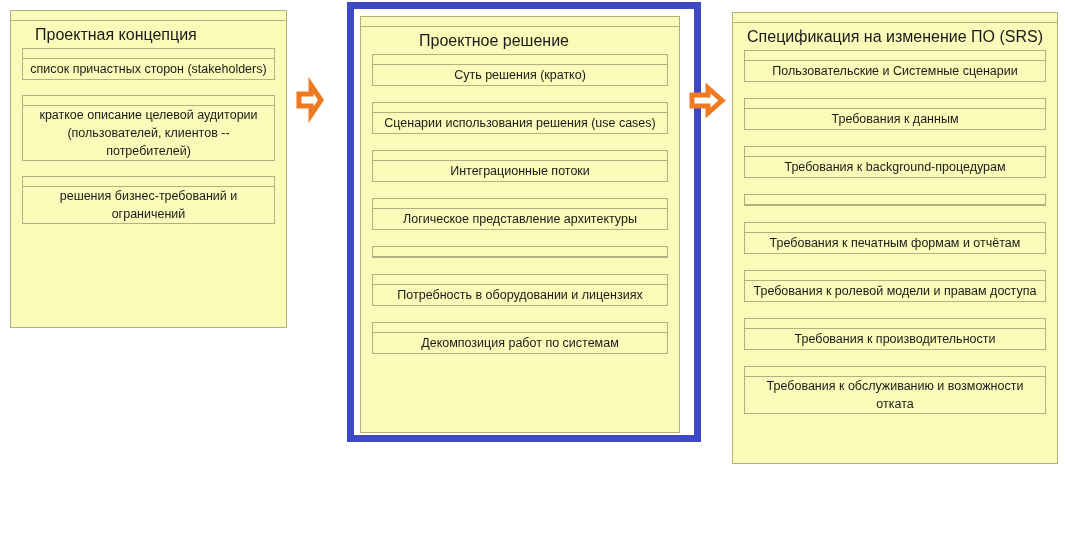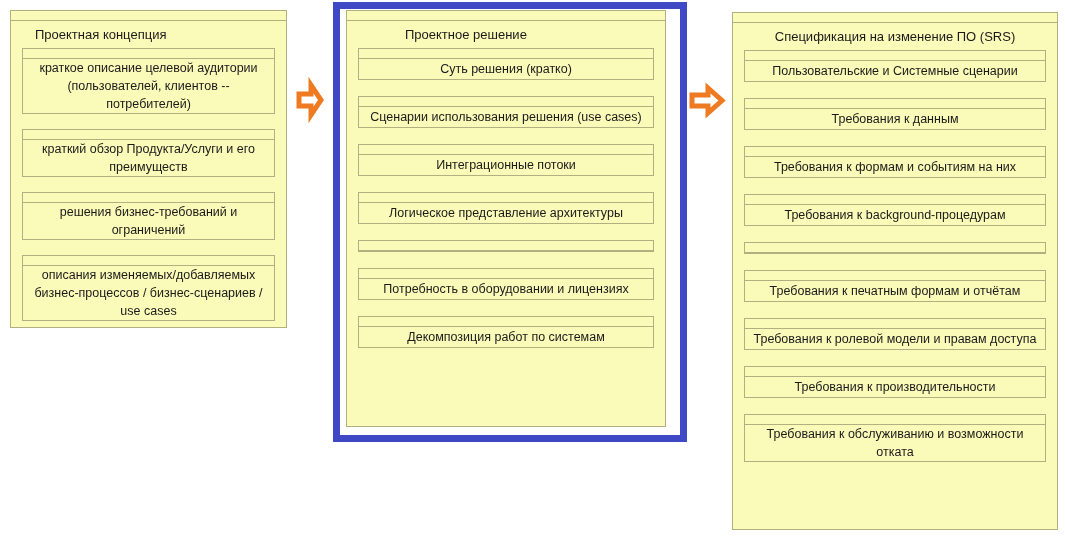--- a/index.html
+++ b/index.html
@@ -12,48 +12,48 @@
     color: #1a1a1a;
     overflow: hidden;
   }
   .panel {
     position: absolute;
     box-sizing: border-box;
     background: #fbfbb9;
     border: 1px solid #b0b081;
   }
   #panel-left  { left: 10px;  top: 10px; width: 277px; height: 318px; }
-  #panel-right { left: 732px; top: 12px; width: 326px; height: 518px; }
+  #panel-right { left: 732px; top: 12px; width: 326px; height: 452px; }
 
   .selection {
     position: absolute;
-    left: 333px; top: 2px;
+    left: 347px; top: 2px;
     width: 354px; height: 440px;
     box-sizing: border-box;
     border: 7px solid #3f48c5;
     background: #ffffff;
-    padding: 1px 6px;
+    padding: 7px 6px;
   }
   #panel-mid {
     position: relative;
     box-sizing: border-box;
     width: 320px; height: 417px;
     background: #fbfbb9;
     border: 1px solid #b0b081;
   }
 
   .strip {
     height: 9px;
     border-bottom: 1px solid #b0b081;
   }
   .title {
     height: 27px;
     display: flex;
     align-items: center;
-    font-size: 13px;
+    font-size: 16px;
     white-space: nowrap;
   }
   .title-left   { padding-left: 24px; }
   .title-mid    { padding-left: 58px; }
   .title-center { justify-content: center; }
 
   .items {
     display: flex;
     flex-direction: column;
     padding: 0 11px;
@@ -99,33 +99,29 @@
 <body>
 
 <div class="stage">
 
   <div class="panel" id="panel-left">
     <div class="strip"></div>
     <div class="title title-left">Проектная концепция</div>
     <div class="items items-l">
       <div class="node">
         <div class="istrip"></div>
+        <div class="itext">список причастных сторон (stakeholders)</div>
+      </div>
+      <div class="node">
+        <div class="istrip"></div>
         <div class="itext">краткое описание целевой аудитории (пользователей, клиентов -- потребителей)</div>
       </div>
       <div class="node">
         <div class="istrip"></div>
-        <div class="itext">краткий обзор Продукта/Услуги и его преимуществ</div>
-      </div>
-      <div class="node">
-        <div class="istrip"></div>
         <div class="itext">решения бизнес-требований и ограничений</div>
-      </div>
-      <div class="node">
-        <div class="istrip"></div>
-        <div class="itext">описания изменяемых/добавляемых бизнес-процессов / бизнес-сценариев / use cases</div>
       </div>
     </div>
   </div>
 
   <svg class="arrow" id="arrow-1" viewBox="0 0 28 38" preserveAspectRatio="none">
     <path d="M 3 13 L 15 13 L 15 4 L 25 19 L 15 34 L 15 25 L 3 25 Z"></path>
   </svg>
 
   <div class="selection">
     <div class="panel" id="panel-mid">
@@ -174,24 +170,20 @@
       <div class="node">
         <div class="istrip"></div>
         <div class="itext">Пользовательские и Системные сценарии</div>
       </div>
       <div class="node">
         <div class="istrip"></div>
         <div class="itext">Требования к данным</div>
       </div>
       <div class="node">
         <div class="istrip"></div>
-        <div class="itext">Требования к формам и событиям на них</div>
-      </div>
-      <div class="node">
-        <div class="istrip"></div>
         <div class="itext">Требования к background-процедурам</div>
       </div>
       <div class="node">
         <div class="istrip"></div>
       </div>
       <div class="node">
         <div class="istrip"></div>
         <div class="itext">Требования к печатным формам и отчётам</div>
       </div>
       <div class="node">

